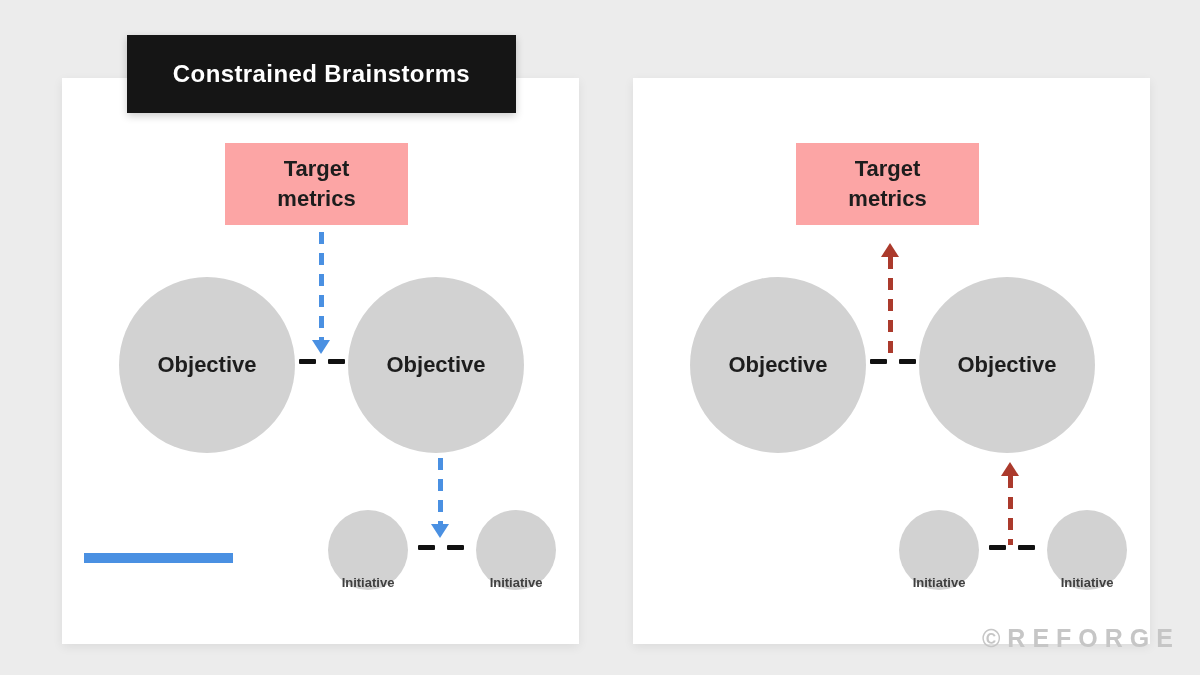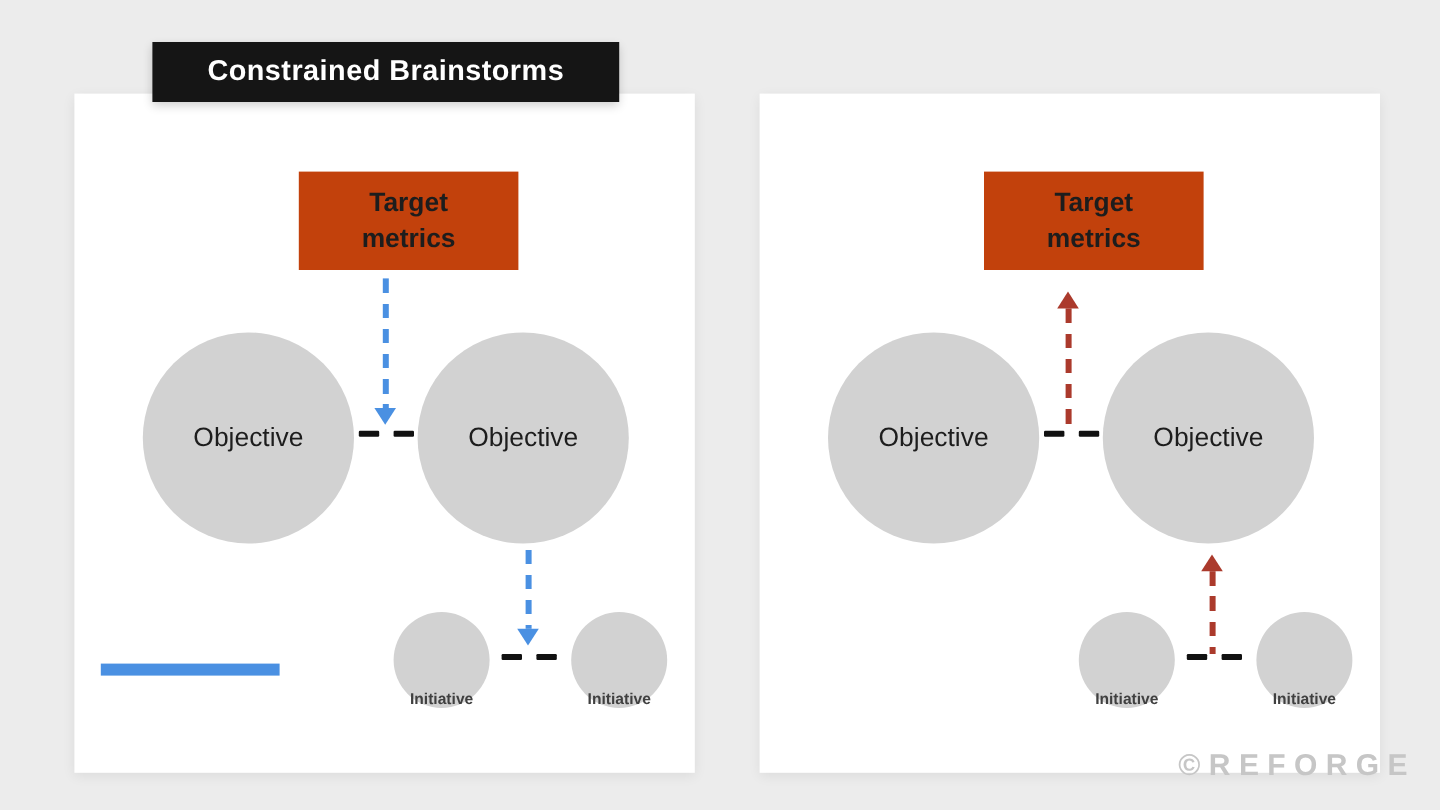--- a/index.html
+++ b/index.html
@@ -23,64 +23,63 @@
     box-shadow: 0 3px 10px rgba(0,0,0,0.07);
   }
   .panel-left  { left: 62px; }
   .panel-right { left: 633px; }
 
   
   .header {
     position: absolute;
     top: 35px;
     width: 389px;
-    height: 50px;
+    height: 78px;
     background: #151515;
     color: #ffffff;
     font-size: 24px;
     font-weight: 700;
     letter-spacing: 0.4px;
     display: flex;
     align-items: center;
     justify-content: center;
     box-shadow: 0 3px 8px rgba(0,0,0,0.20);
   }
   .header-left  { left: 127px; }
   .header-right { left: 696px; }
 
   
   .target-box {
     position: absolute;
     left: 163px;
     top: 65px;
     width: 183px;
     height: 82px;
-    background: #c2410c;
+    background: #fca5a5;
     color: #1d1d1d;
     font-size: 22px;
     font-weight: 700;
     line-height: 1.35;
     text-align: center;
     white-space: pre-line;
     display: flex;
     align-items: center;
     justify-content: center;
-    margin-left: 24px;
   }
 
   
   .objective {
     position: absolute;
     width: 176px;
     height: 176px;
     border-radius: 50%;
     background: #d2d2d2;
     color: #1d1d1d;
     font-size: 22px;
-    font-weight: 400;
+    font-weight: 700;
     display: flex;
     align-items: center;
     justify-content: center;
   }
   .obj-a { left: 57px;  top: 199px; }
   .obj-b { left: 286px; top: 199px; }
 
   .initiative {
     position: absolute;
     width: 80px;

